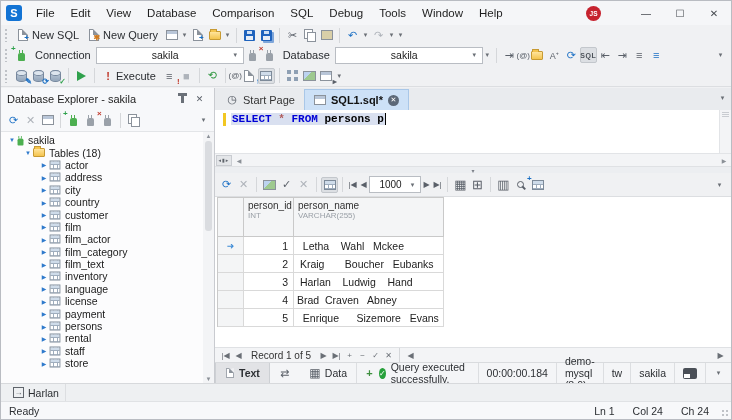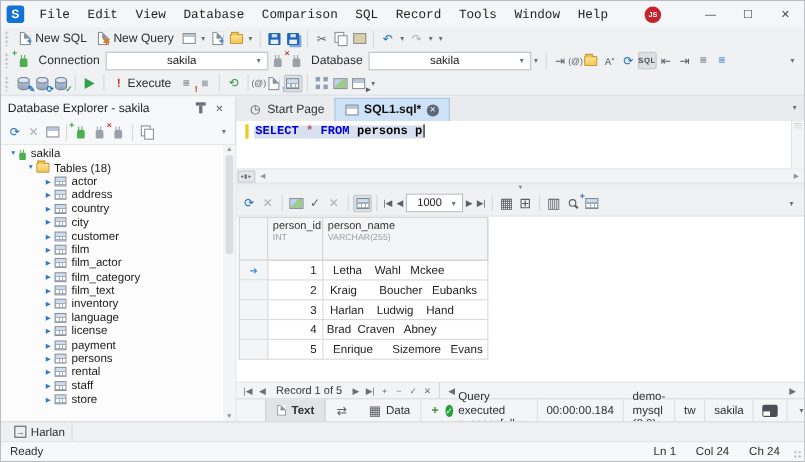--- a/index.html
+++ b/index.html
@@ -1,21 +1,21 @@
 <!DOCTYPE html>
 <html><head>
 <meta charset="utf-8">
 <style>
   * { margin:0; padding:0; box-sizing:border-box; }
   html,body { width:732px; height:420px; }
   body { font-family:"Liberation Sans", sans-serif; font-size:11px; color:#222; background:#eef0f2; overflow:hidden; }
   #app { position:relative; width:732px; height:420px; background:#f0f1f3; border:1px solid #b9bcc2; }
 
   
-  .row { display:flex; align-items:flex-end;font-family:Liberation Mono, monospace; }
+  .row { display:flex; align-items:flex-end; }
   .sep { width:1px; height:15px; background:#d5d7da; margin:0 4px; flex:0 0 auto; }
   .grip { width:5px; height:14px; margin:0 4px 0 3px; background:radial-gradient(#bfc2c7 1px, transparent 1.2px); background-size:4px 4px; flex:0 0 auto; }
   .ico { display:inline-flex; width:17px; height:16px; align-items:center; justify-content:center; font-size:11px; color:#5a6069; flex:0 0 auto; position:relative; }
   .ico.blue { color:#1a6fc4; }
   .ico.green{ color:#339944; }
   .ico.red  { color:#c0392b; }
   .ico.gray { color:#aeb3ba; }
   .ico.sm   { font-size:8px; width:11px; }
   .ico.toggled { background:#dcdfe3; border:1px solid #c3c7cc; border-radius:2px; }
   .caret { font-size:7px; color:#6a6f76; width:9px; display:inline-flex; justify-content:center; }
@@ -134,21 +134,21 @@
   .g-c.c-id { justify-content:flex-end; padding-right:5px; }
   .g-c.c-name { padding-left:3px; white-space:pre; }
 
   .recordbar { height:15px; display:flex; align-items:center; background:#f3f4f6; border-top:1px solid #dfe1e4; font-size:8px; color:#6a6f76; padding:0 4px; }
   .recordbar .rectext { font-size:10px; color:#333; margin:0 6px; }
   .recordbar .navico { width:13px; text-align:center; }
   .recordbar .track { flex:1; }
 
   .bottombar { height:21px; background:#f4f5f7; border-top:1px solid #d9dbde; display:flex; align-items:stretch; font-size:10.5px; color:#2c2f33; }
   .btab { display:flex; align-items:center; gap:4px; padding:0 9px; }
-  .btab.active { background:#e2e3e6; border-right:1px solid #cdd0d4; border-left:1px solid #cdd0d4;margin-left:26px; }
+  .btab.active { background:#e2e3e6; border-right:1px solid #cdd0d4; border-left:1px solid #cdd0d4; }
   .bseg { display:flex; align-items:center; gap:5px; padding:0 8px; border-left:1px solid #dcdee1; }
   .bb-right { margin-left:auto; display:flex; align-items:stretch; }
 
   
   .outputrow { position:absolute; left:0; right:0; bottom:18px; height:18px; background:#eef0f2; border-top:1px solid #d7d9dc; display:flex; align-items:center; padding-left:6px; }
   .outtab { display:flex; align-items:center; gap:4px; font-size:10.5px; color:#2c2f33; padding:0 6px; height:100%; border-right:1px solid #dcdee1; }
   .outico { width:11px; height:11px; border:1px solid #5f646b; font-size:8px; color:#5f646b; display:inline-flex; align-items:center; justify-content:center; }
   .statusbar { position:absolute; left:0; right:0; bottom:0; height:18px; background:#f7f8fa; border-top:1px solid #e0e2e5; display:flex; align-items:center; padding:0 8px; font-size:10.5px; color:#2c2f33; }
   .statusbar .right { margin-left:auto; display:flex; gap:18px; margin-right:14px; }
   .resizegrip { position:absolute; right:2px; bottom:2px; width:8px; height:8px; background:radial-gradient(#bfc2c7 1px, transparent 1.2px); background-size:4px 4px; }
@@ -161,21 +161,21 @@
   <div class="menubar">
     <span class="logo">S</span>
     <div class="row">
 
     <span class="menu-item">File</span>
         <span class="menu-item">Edit</span>
         <span class="menu-item">View</span>
         <span class="menu-item">Database</span>
         <span class="menu-item">Comparison</span>
         <span class="menu-item">SQL</span>
-        <span class="menu-item">Record</span>
+        <span class="menu-item">Debug</span>
         <span class="menu-item">Tools</span>
         <span class="menu-item">Window</span>
         <span class="menu-item">Help</span>
       </div>
     <div class="menubar-right">
       <span class="avatar">JS</span>
       <span class="winbtn">—</span>
       <span class="winbtn">☐</span>
       <span class="winbtn">✕</span>
     </div>
@@ -378,26 +378,26 @@
               <span class="lbl">actor</span>
             </div>
               <div class="trow indent3">
               <span class="chev">▶</span>
               <span class="tblico tbl-mini"></span>
               <span class="lbl">address</span>
             </div>
               <div class="trow indent3">
               <span class="chev">▶</span>
               <span class="tblico tbl-mini"></span>
+              <span class="lbl">city</span>
+            </div>
+              <div class="trow indent3">
+              <span class="chev">▶</span>
+              <span class="tblico tbl-mini"></span>
               <span class="lbl">country</span>
-            </div>
-              <div class="trow indent3">
-              <span class="chev">▶</span>
-              <span class="tblico tbl-mini"></span>
-              <span class="lbl">city</span>
             </div>
               <div class="trow indent3">
               <span class="chev">▶</span>
               <span class="tblico tbl-mini"></span>
               <span class="lbl">customer</span>
             </div>
               <div class="trow indent3">
               <span class="chev">▶</span>
               <span class="tblico tbl-mini"></span>
               <span class="lbl">film</span>

